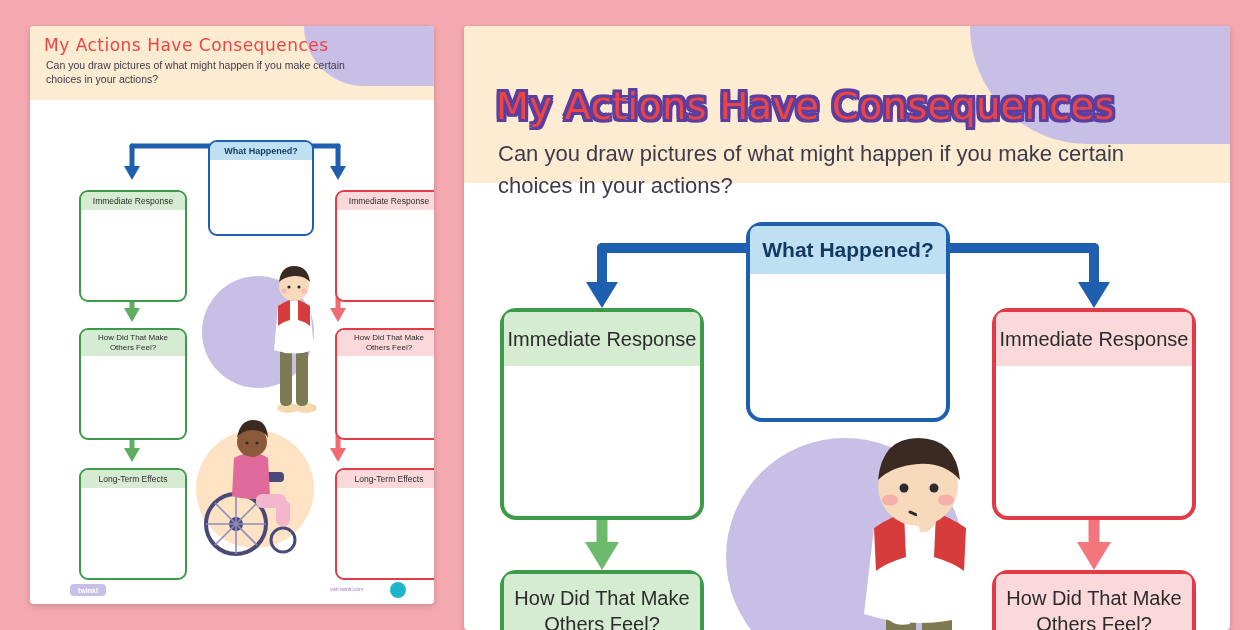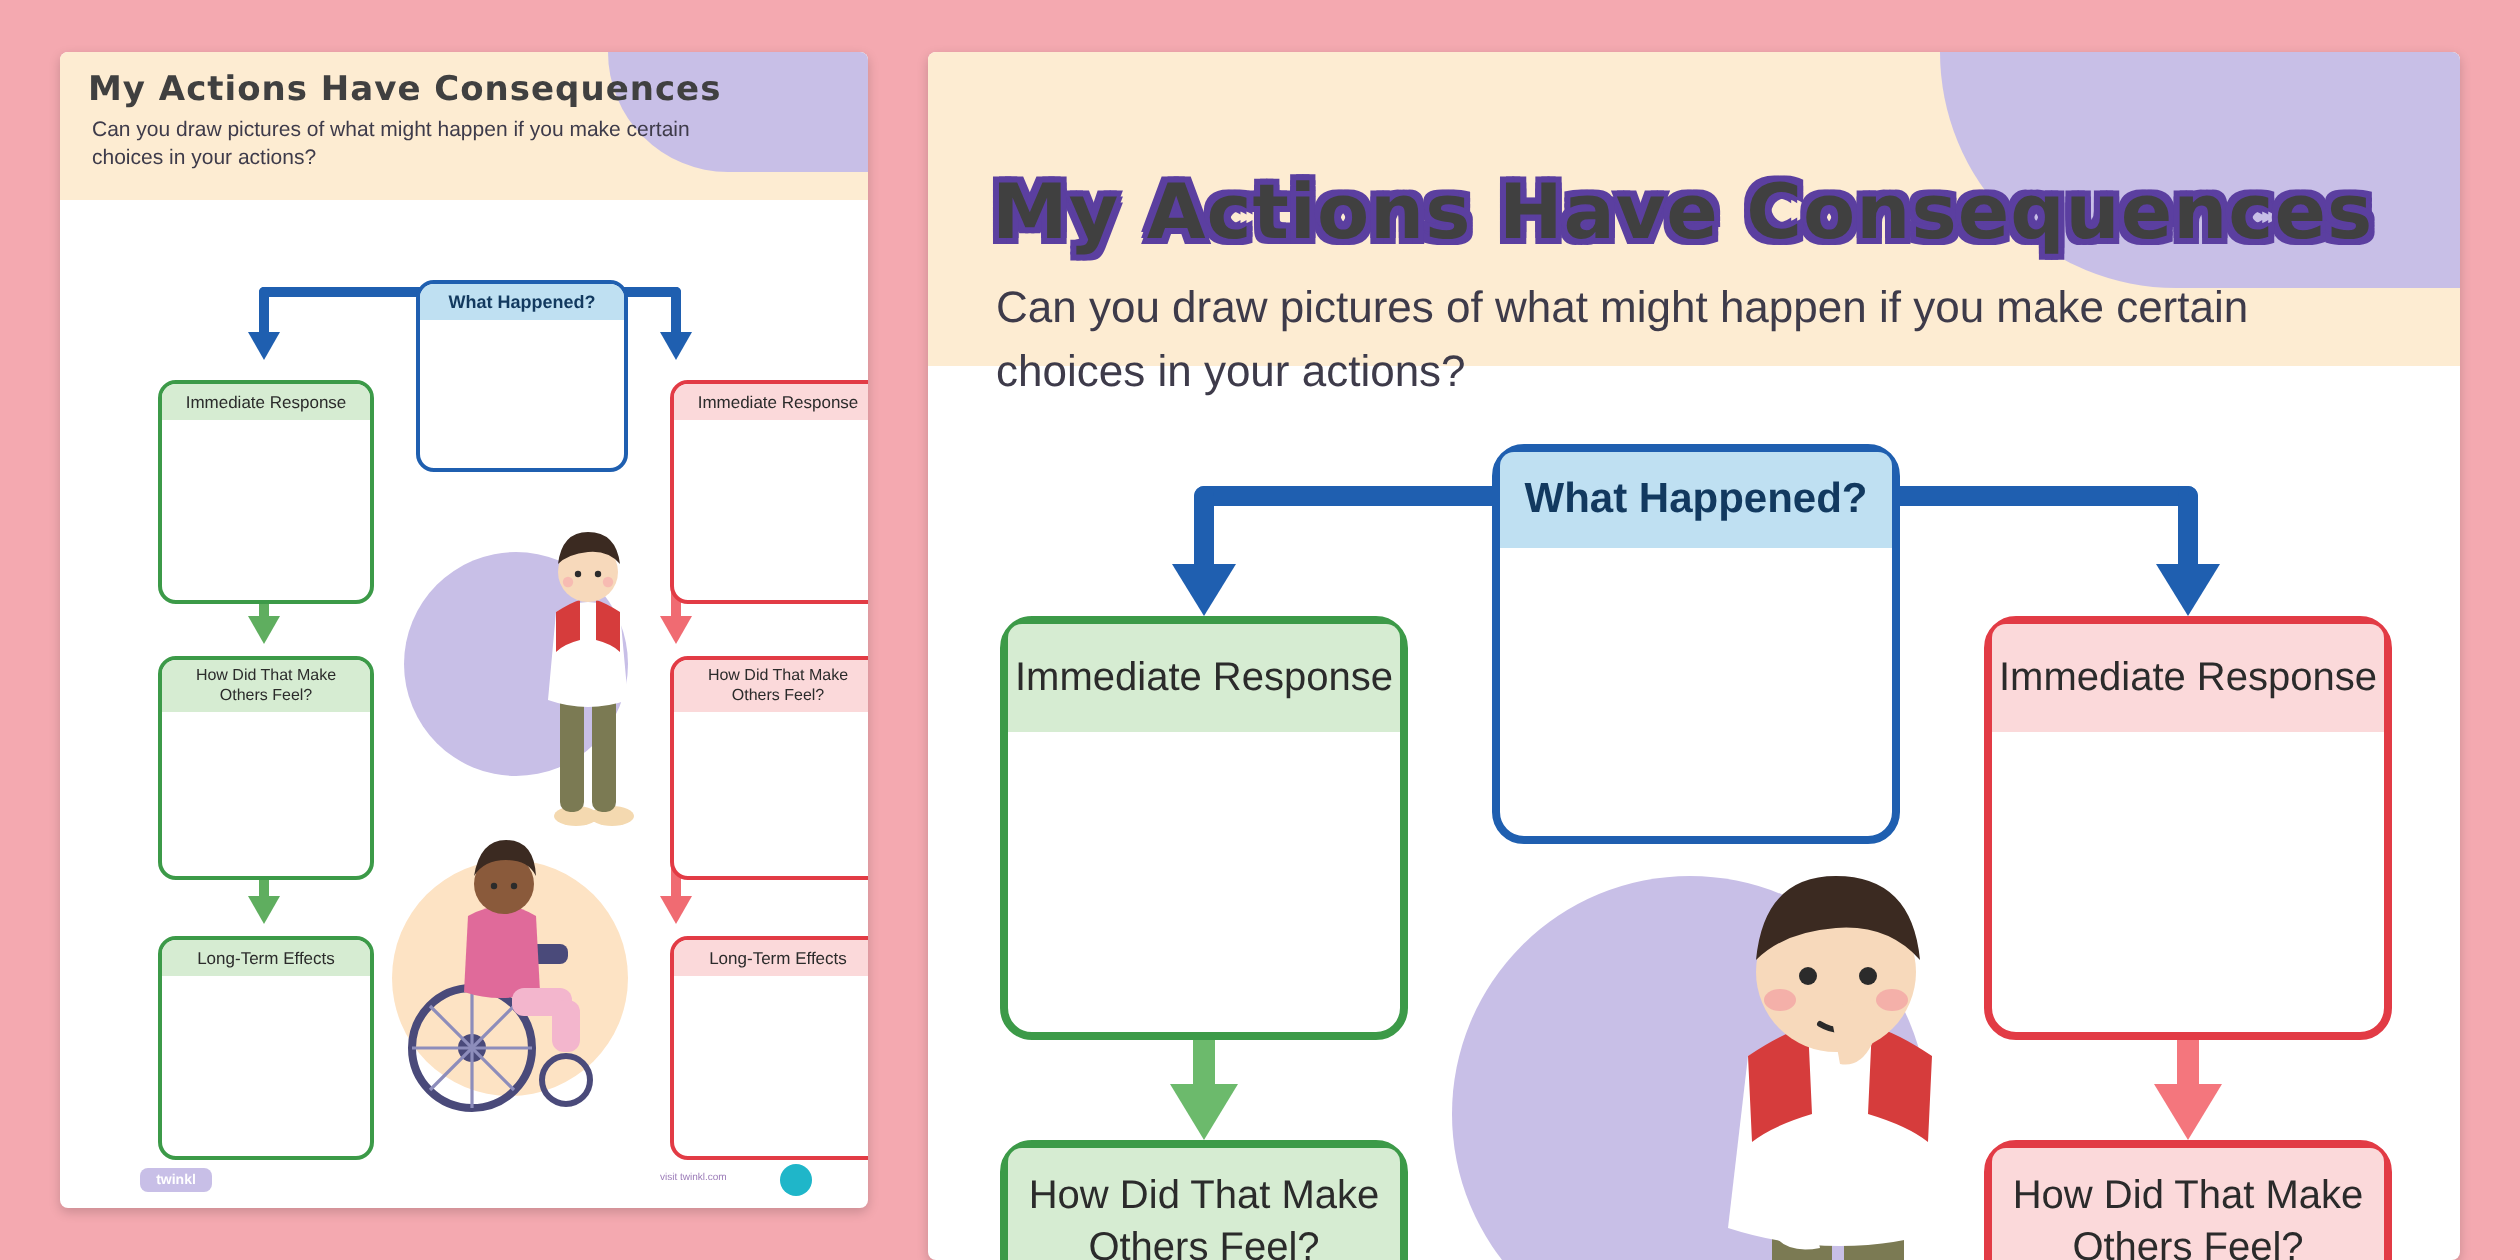--- a/index.html
+++ b/index.html
@@ -21,22 +21,22 @@
     background:#fdecd2;
     overflow:hidden;
   }
   .sheet .header .purple-blob{
     position:absolute;
     background:#c8bfe7;
     border-bottom-left-radius:100px;
   }
   .title{
     font-family:"DejaVu Sans", sans-serif;
-    font-weight:bold;
-    color:#404040;
+    font-weight:normal;
+    color:#ef4444;
     letter-spacing:0.5px;
     -webkit-text-stroke-width:0px;
     position:absolute;
     white-space:nowrap;
   }
   .subtitle{
     position:absolute;
     color:#3e3b4a;
     font-family:"Liberation Sans", sans-serif;
   }

